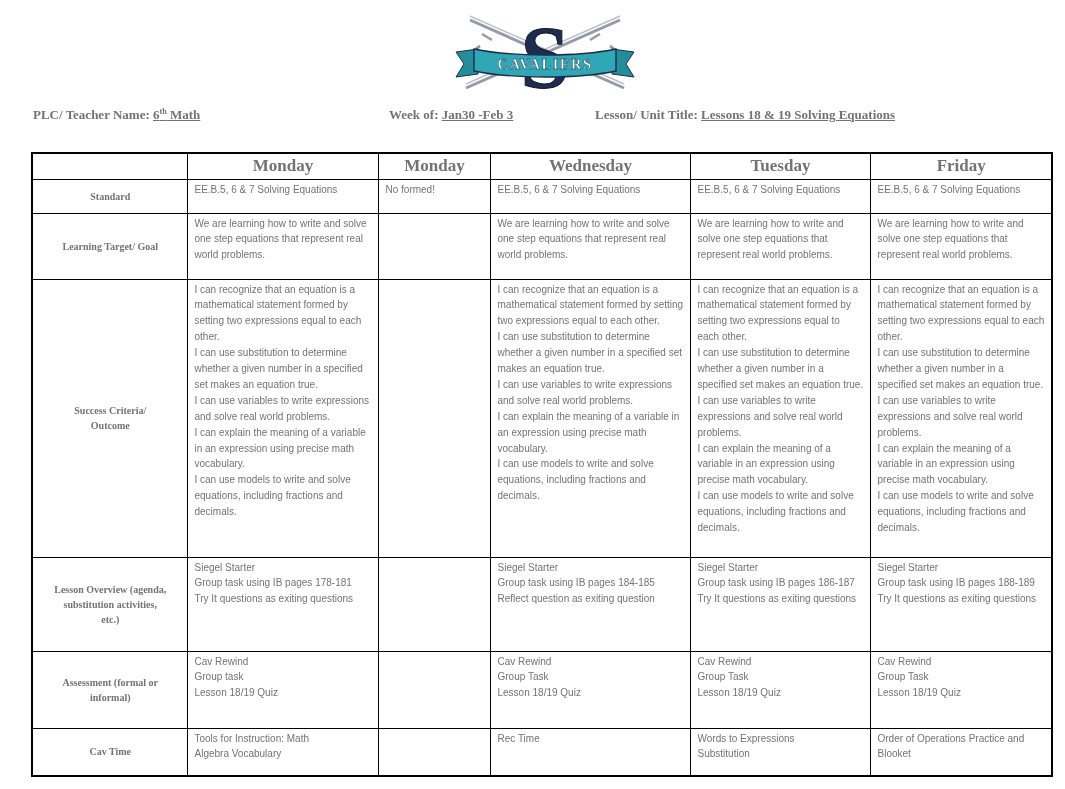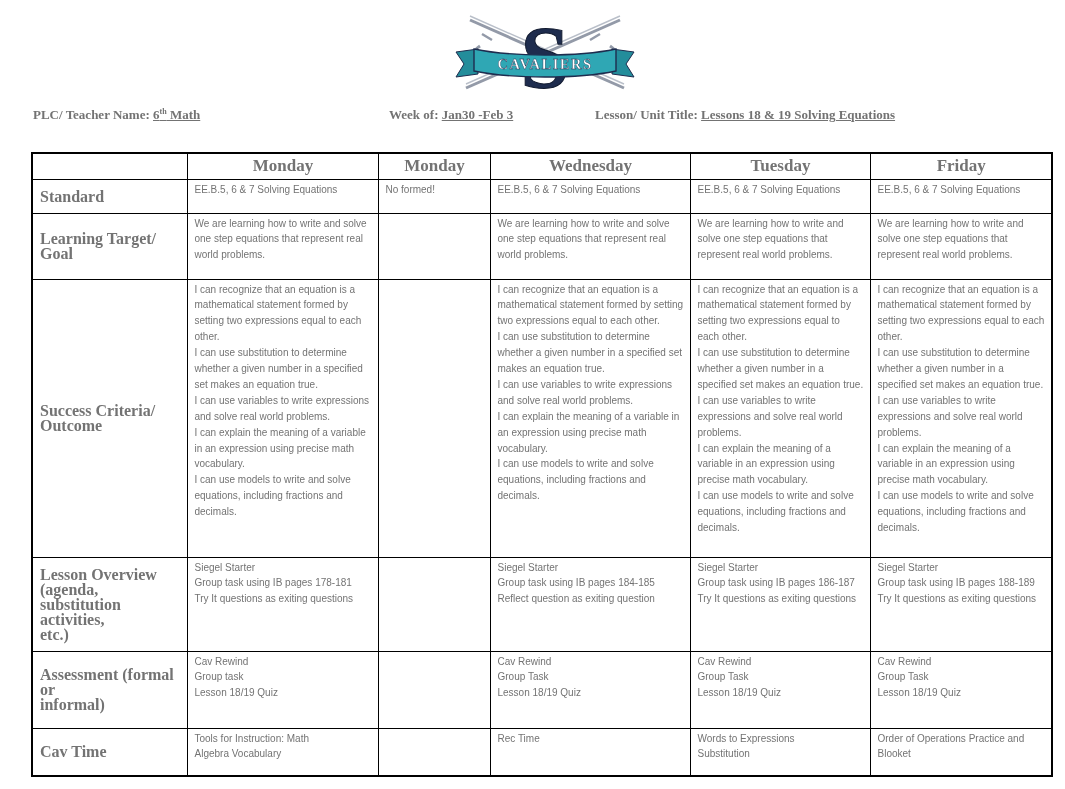--- a/index.html
+++ b/index.html
@@ -18,21 +18,21 @@
   .u{text-decoration:underline;}
   sup{font-size:0.62em;}
 
   
   table.plan{position:absolute;left:31px;top:152px;border-collapse:collapse;table-layout:fixed;
              width:1020px;}
   table.plan td,table.plan th{border:1px solid #000;padding:2px 6px 2px 7px;overflow:hidden;}
   table.plan{border:2px solid #000;}
   th.day{font-family:"Liberation Serif",serif;font-weight:bold;font-size:17px;text-align:center;
          vertical-align:middle;padding:2px;}
-  td.lbl{font-family:"Liberation Serif",serif;font-weight:bold;font-size:16px;
+  td.lbl{font-family:"Liberation Serif",serif;font-weight:bold;font-size:10px;text-align:center;
          vertical-align:middle;white-space:pre-line;line-height:15px;}
   td.cell{font-size:10px;line-height:15.9px;vertical-align:top;text-align:left;
           white-space:pre-line;}
   tr.r-hdr{height:26px;}
   tr.r-standard{height:34px;}
   tr.r-target{height:66px;}
   tr.r-success{height:278px;}
   tr.r-overview{height:94px;}
   tr.r-assess{height:77px;}
   tr.r-cav{height:48px;}

